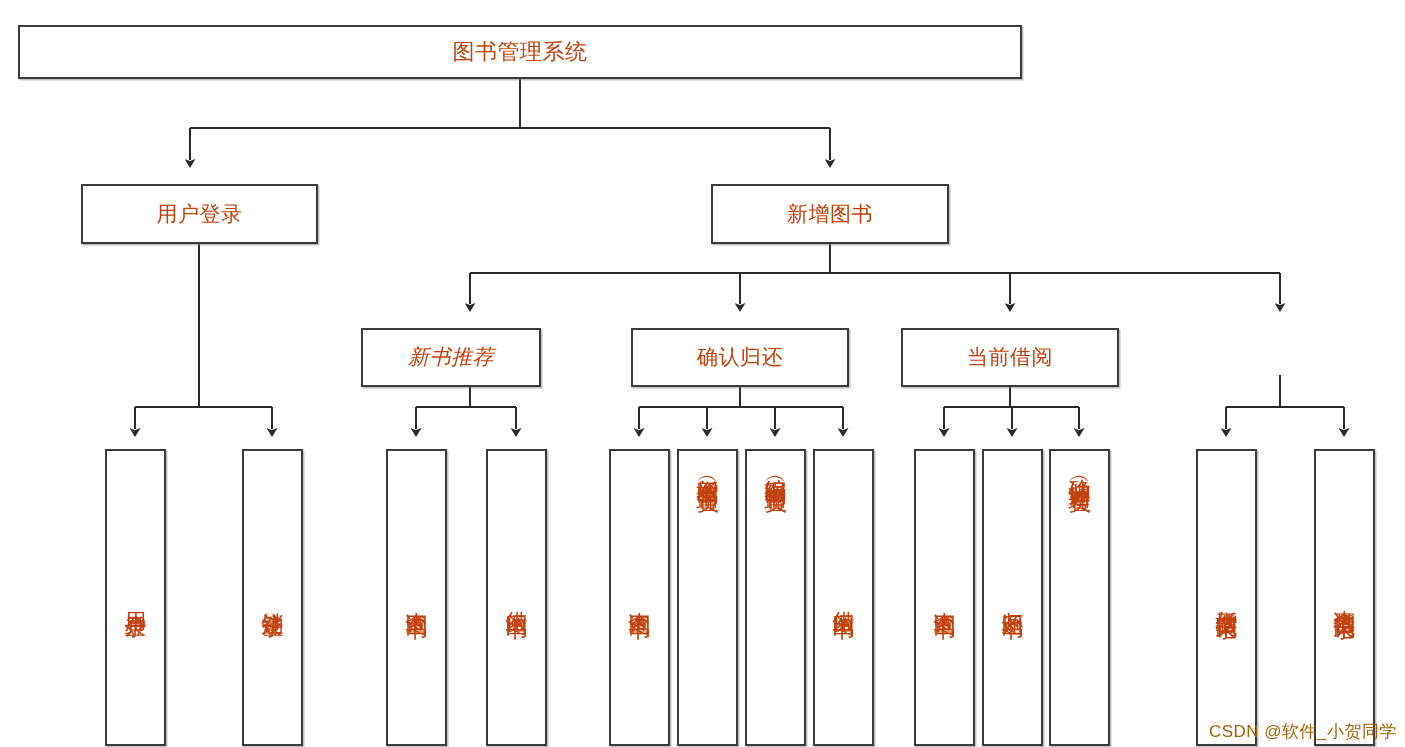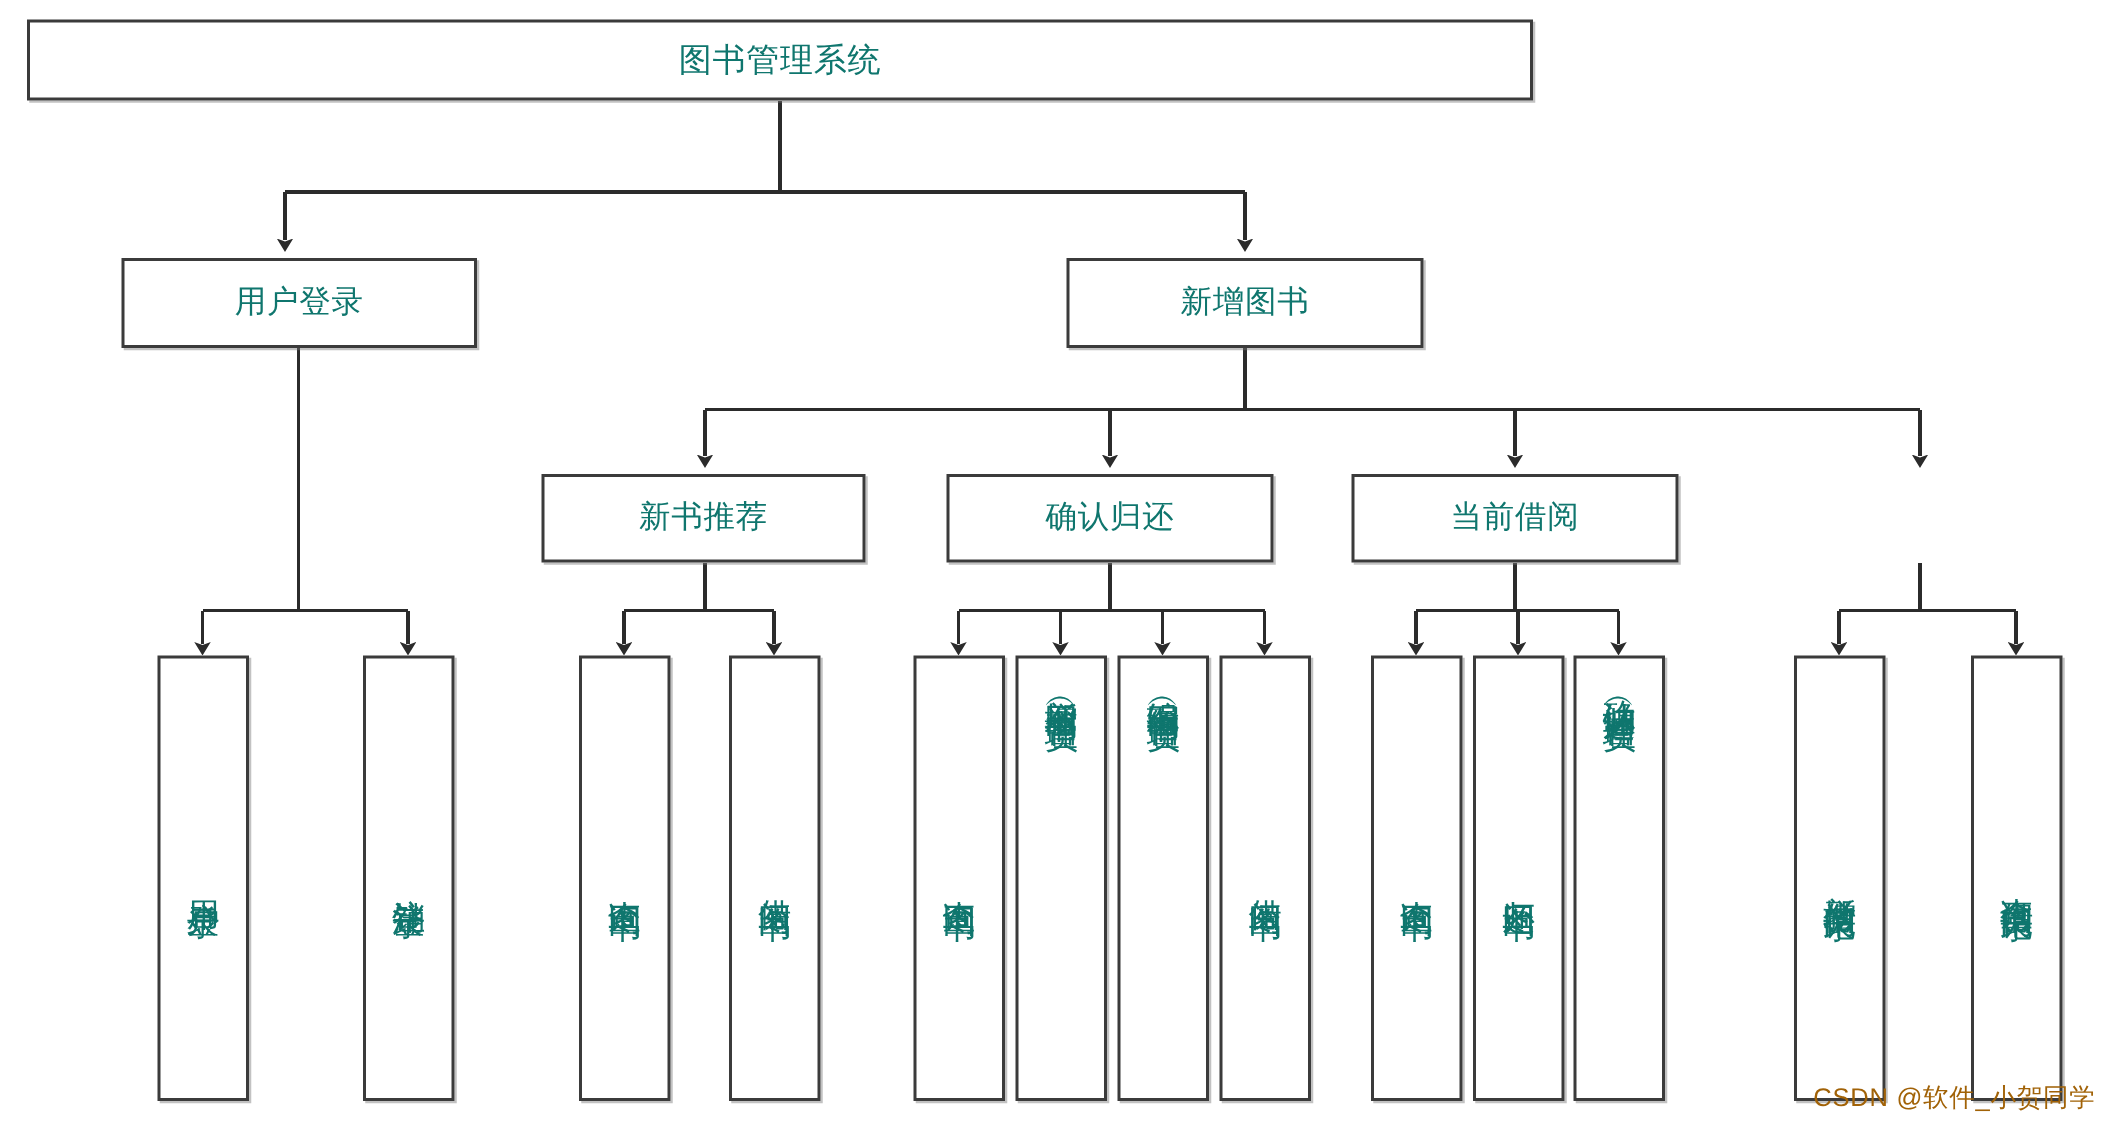--- a/index.html
+++ b/index.html
@@ -27,22 +27,23 @@
     pointer-events: none;
   }
   .node {
     position: absolute;
     box-sizing: border-box;
     background: #ffffff;
     border: 2px solid #3b3b3b;
     display: flex;
     align-items: center;
     justify-content: center;
-    color: #0f766e;
+    color: #c2410c;
     box-shadow: 1.5px 1.5px 0 0 rgba(120,120,120,0.45);
+    margin-top: 12px;
   }
   .node .cap {
     display: block;
     white-space: nowrap;
     line-height: 1.18;
     letter-spacing: 0.5px;
   }
   
   .node.horiz .cap {
     font-size: 21px;
@@ -139,21 +140,21 @@
   </div>
 
   <div class="node horiz" style="left:81px; top:172px; width:237px; height:60px;">
     <span class="cap">用户登录</span>
   </div>
 
   <div class="node horiz" style="left:711px; top:172px; width:238px; height:60px;">
     <span class="cap">新增图书</span>
   </div>
 
-  <div class="node horiz" style="left:361px; top:316px; width:216px; height:59px;">
+  <div class="node horiz" style="left:361px; top:316px; width:180px; height:59px;font-style:italic;">
     <span class="cap">新书推荐</span>
   </div>
 
   <div class="node horiz" style="left:631px; top:316px; width:218px; height:59px;">
     <span class="cap">确认归还</span>
   </div>
 
   <div class="node horiz" style="left:901px; top:316px; width:218px; height:59px;">
     <span class="cap">当前借阅</span>
   </div>

